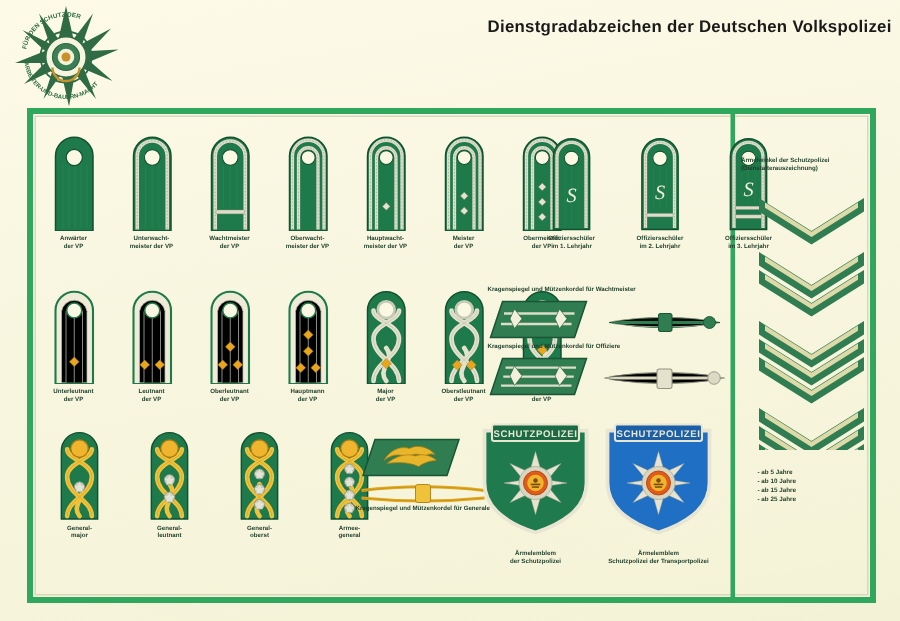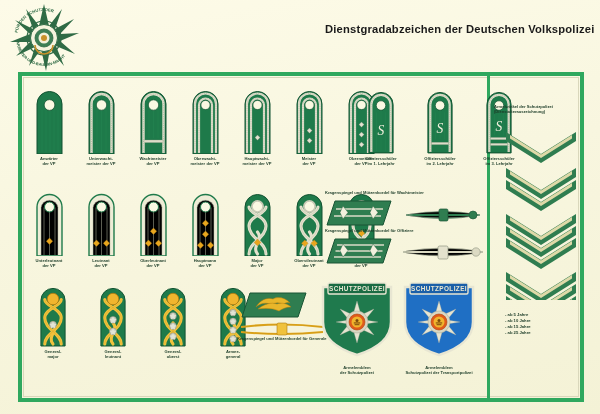--- a/index.html
+++ b/index.html
@@ -10,21 +10,21 @@
     position:relative;
   }
   .poster{position:absolute;inset:0;background:linear-gradient(170deg,#fdfbe8 0%,#f8f6df 45%,#f4f2d6 100%);}
 
   
   .emblem{position:absolute;left:6px;top:3px;width:76px;height:70px;}
   .emblem svg{display:block;}
 
   
   .title{
-    position:absolute;left:325px;top:23px;width:265px;
+    position:absolute;left:325px;top:12px;width:265px;
     font-size:11.2px;font-weight:bold;color:#1a1a1a;letter-spacing:.2px;
     text-align:center;white-space:nowrap;
   }
 
   
   .frame{
     position:absolute;left:18px;top:72px;width:566px;height:330px;
     border:4px solid #2fa85e;box-sizing:border-box;
     background:transparent;
   }

